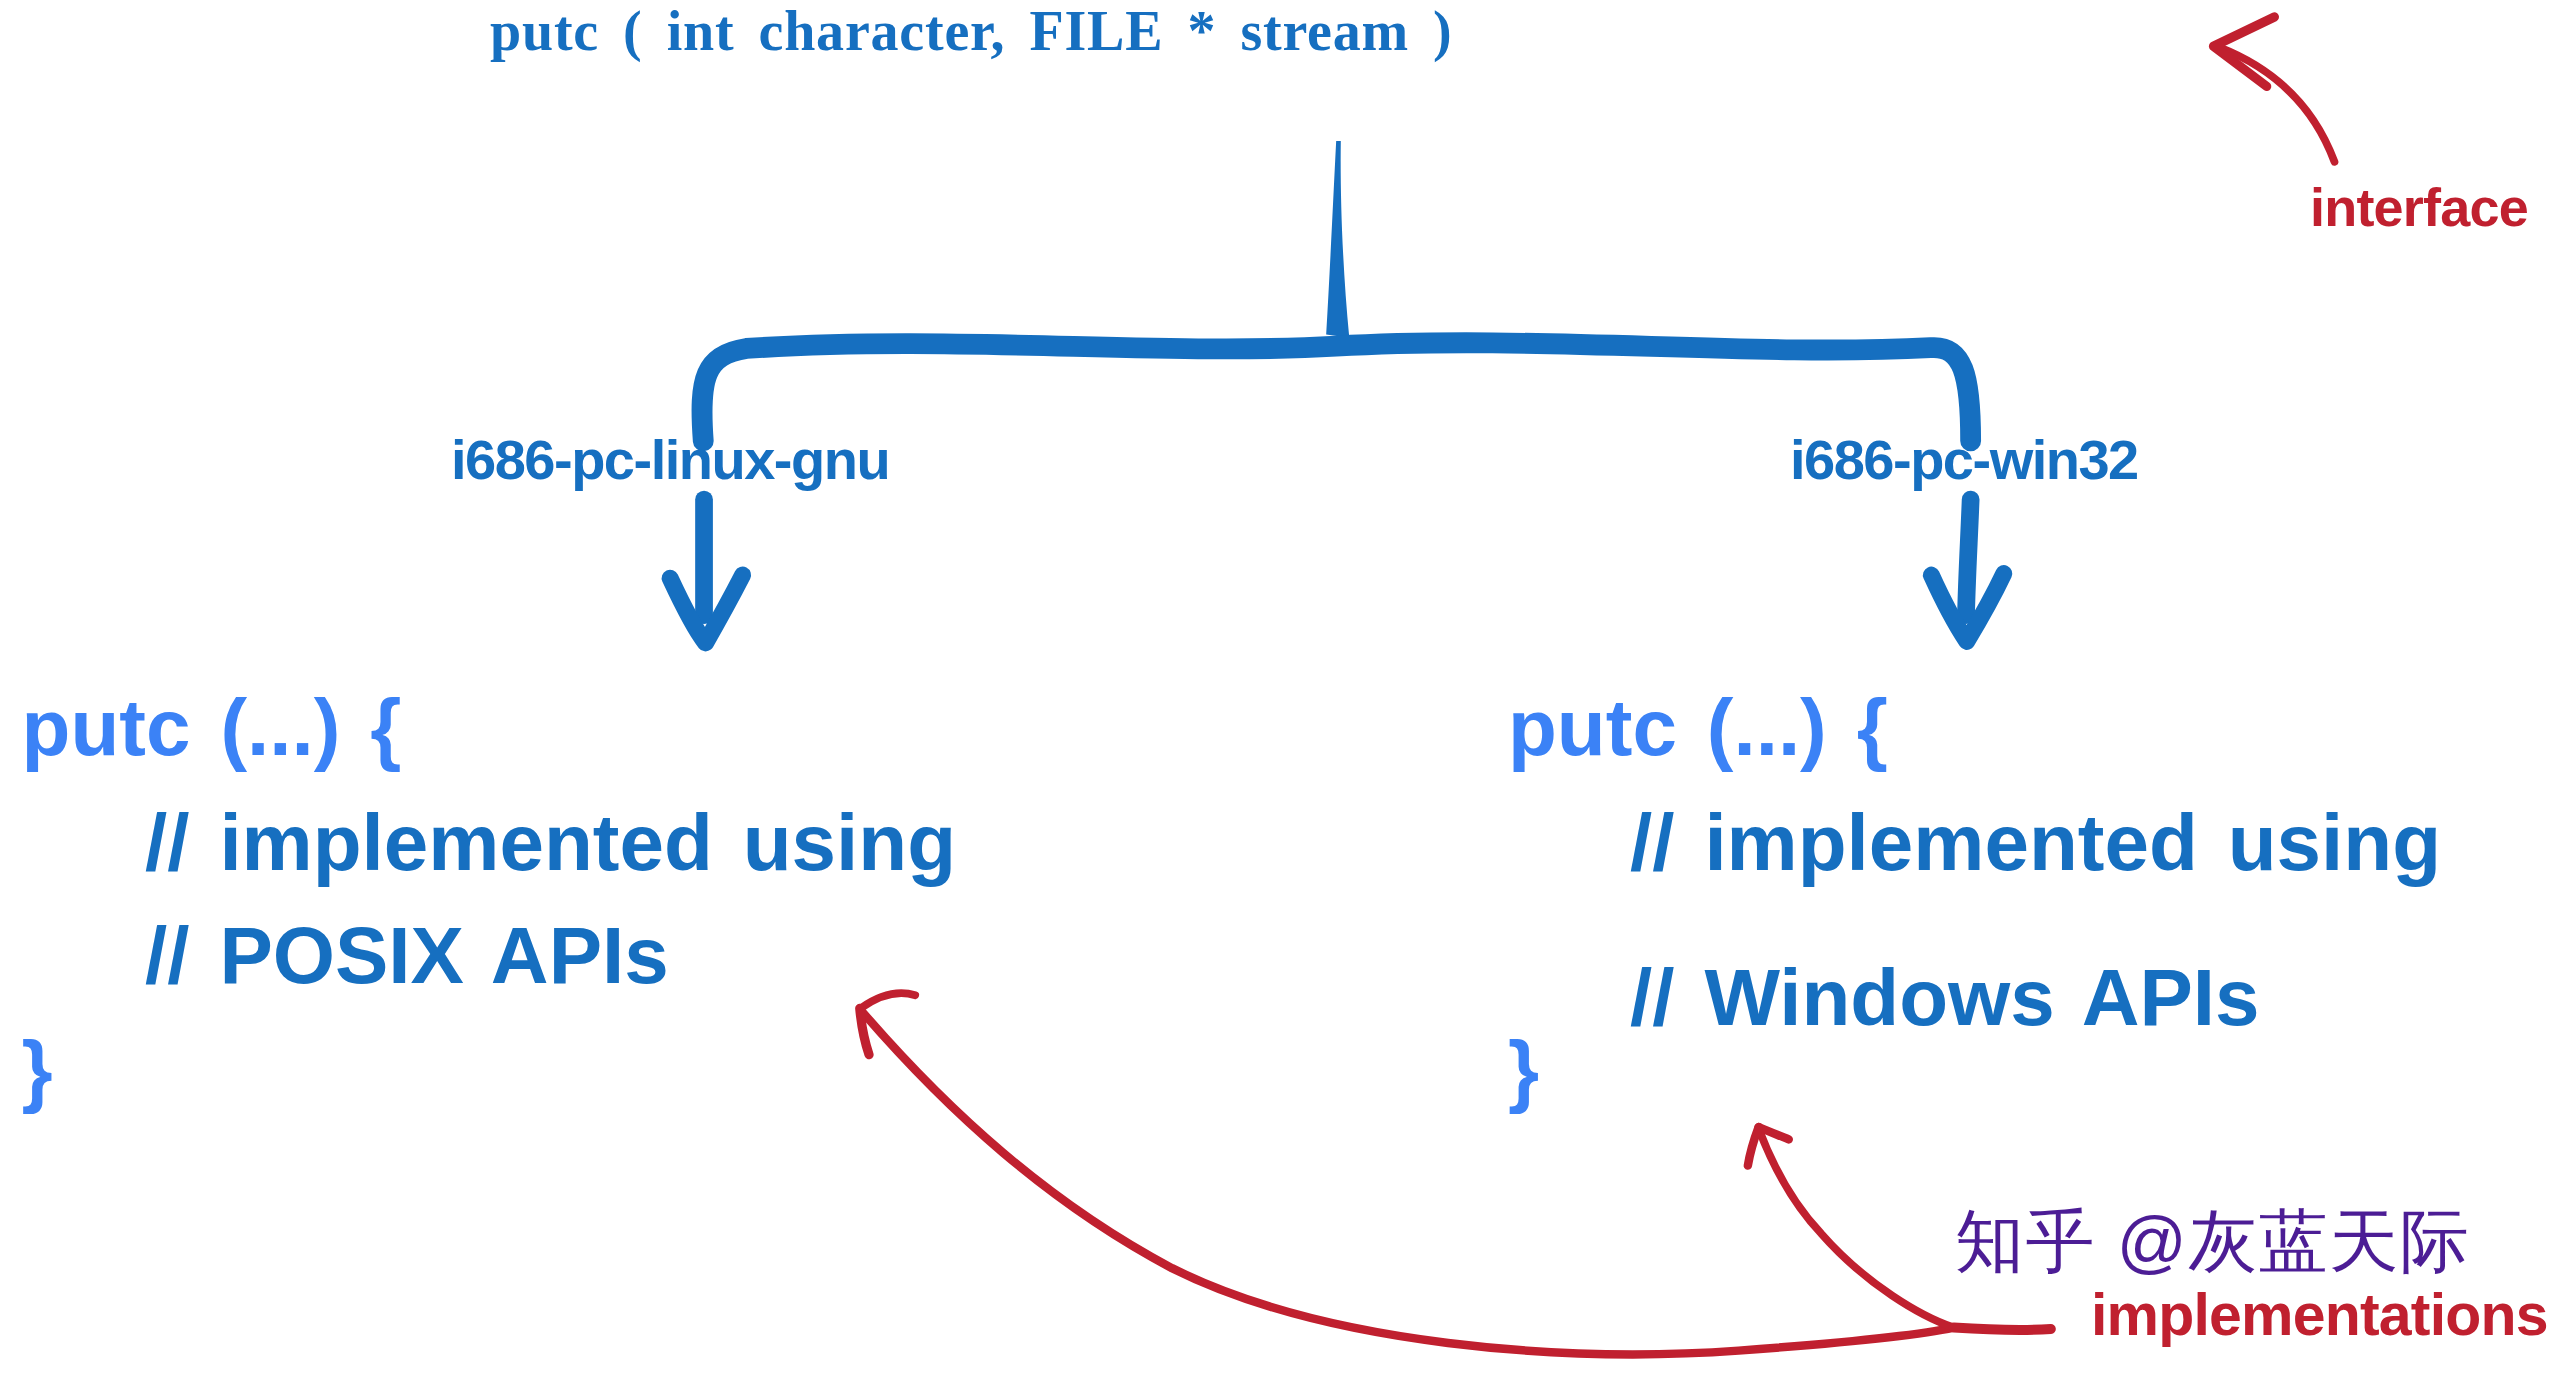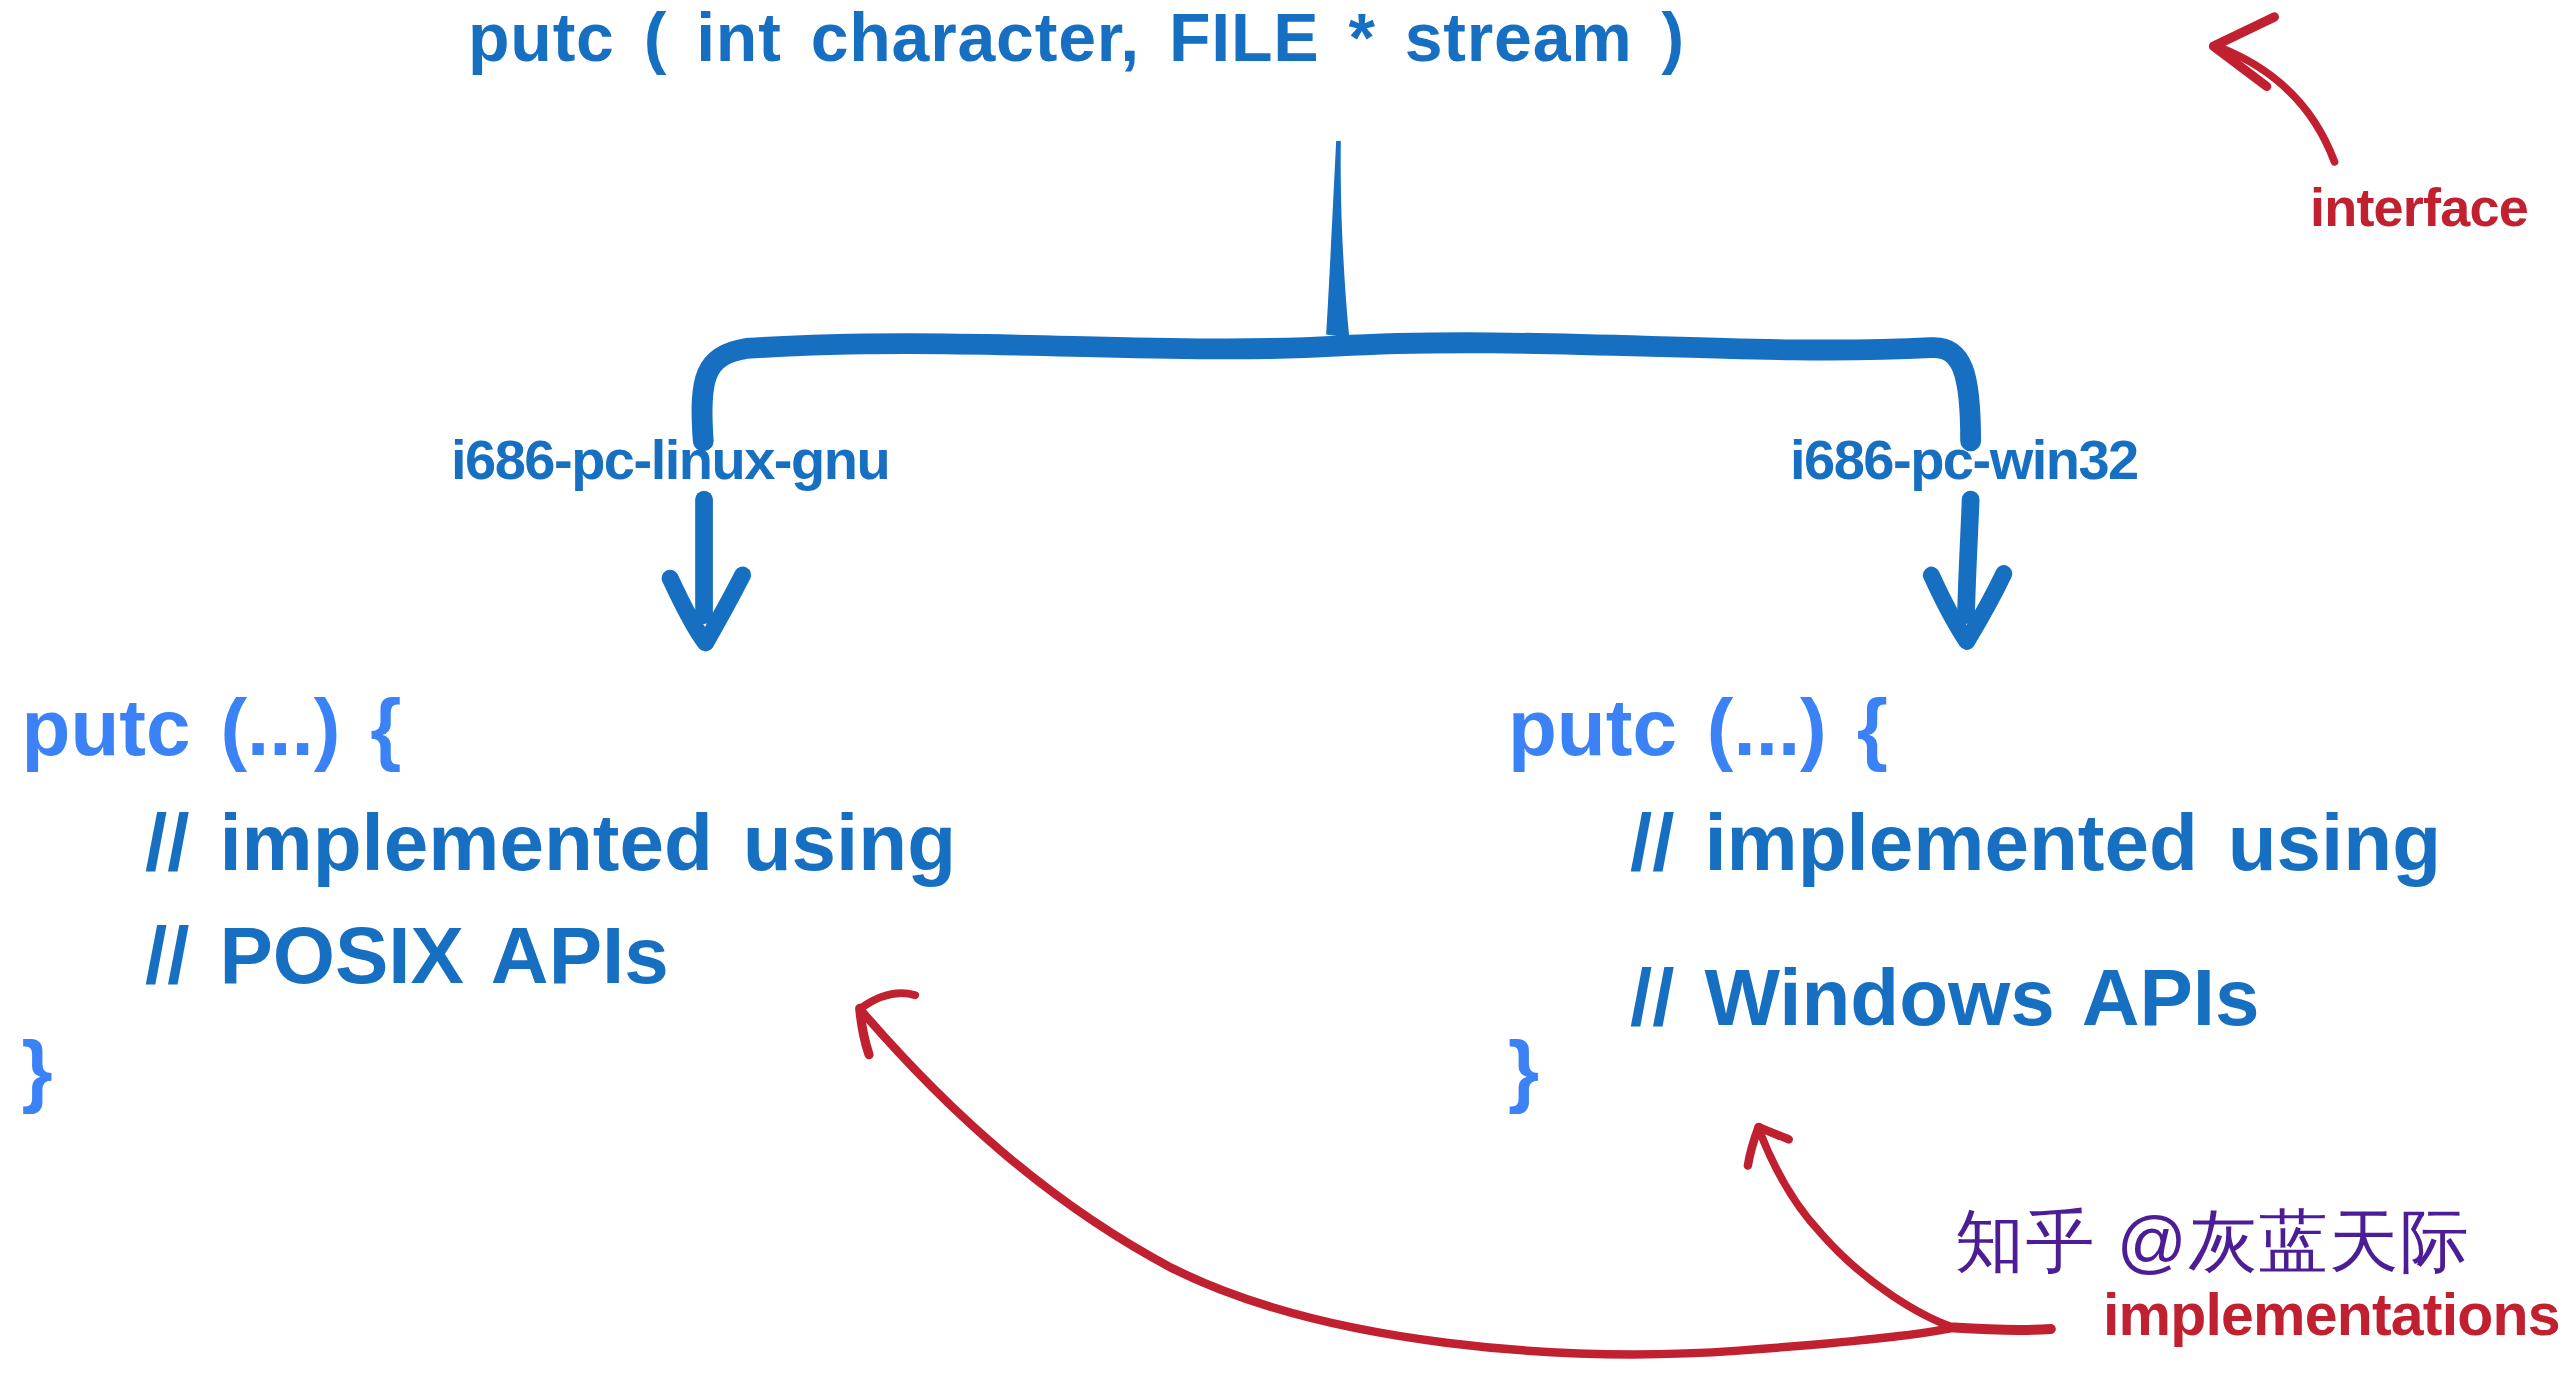--- a/index.html
+++ b/index.html
@@ -14,23 +14,23 @@
   .strokes{position:absolute;left:0;top:0;width:2576px;height:1373px;}
   .txt{
     position:absolute;
     line-height:1;
     white-space:pre;
     font-weight:700;
   }
   .blue{color:#166fc0;}
   .red{color:#c0202f;}
   .gray{color:#3b82f6;text-align:center;}
-  .title{left:468px;top:3.1px;font-size:68px;word-spacing:9.3px;letter-spacing:0.8px;}
+  .title{left:490px;top:3.1px;font-size:56px;word-spacing:9.3px;letter-spacing:0.8px;font-family:Liberation Serif, serif;}
   .iface-label{left:2310px;top:180px;font-size:54px;letter-spacing:-0.8px;}
-  .impl-label{left:2091px;top:1286px;font-size:59px;letter-spacing:-0.8px;margin-left:12px;}
+  .impl-label{left:2091px;top:1286px;font-size:59px;letter-spacing:-0.8px;}
   .branch-label{font-size:56px;letter-spacing:-1.5px;}
   .branch-label.left{left:451px;top:432px;text-align:center;}
   .branch-label.right{left:1790px;top:432px;}
   .code-line{font-size:80px;word-spacing:7.7px;letter-spacing:0px;}
   .cl-l1{left:21.6px;top:688px;}
   .cl-l2{left:145px;top:803px;}
   .cl-l3{left:145px;top:916px;}
   .cl-l4{left:21.6px;top:1030px;}
   .cl-r1{left:1508px;top:688px;}
   .cl-r2{left:1630px;top:803px;}

